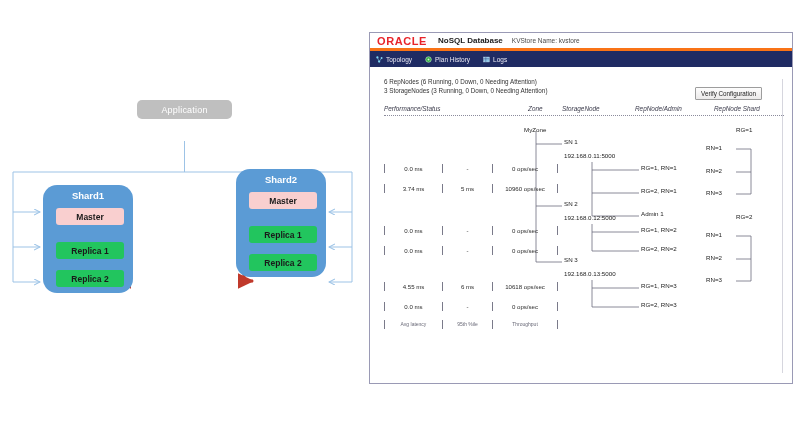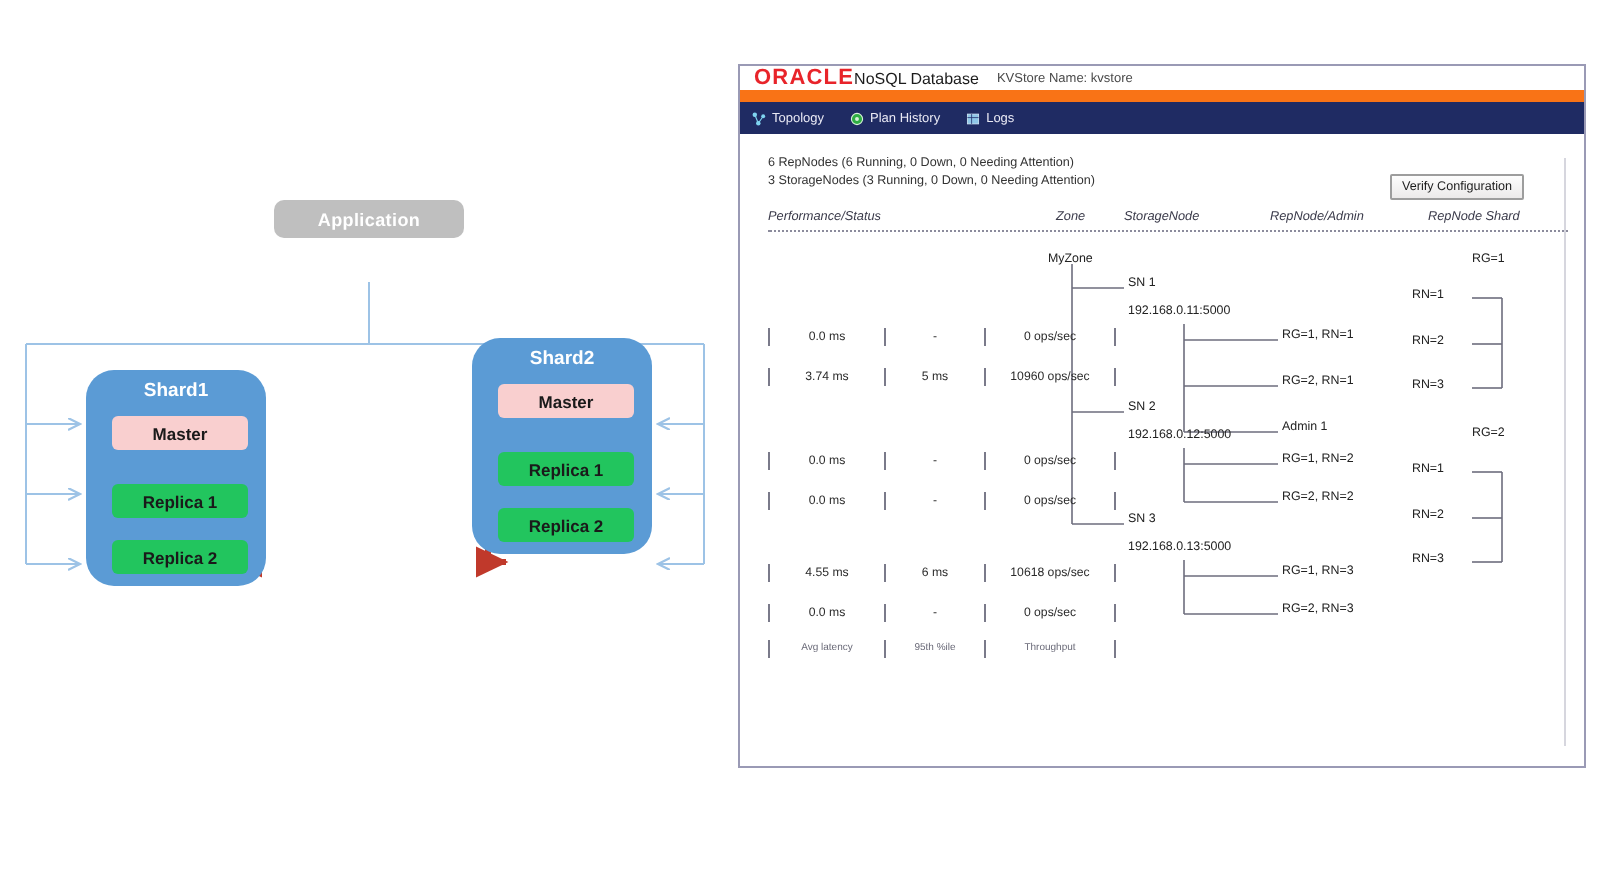--- a/index.html
+++ b/index.html
@@ -13,21 +13,21 @@
   #root { position: relative; width: 800px; height: 440px; background: #fff; }
 
   
   #diagram { position: absolute; left: 0; top: 0; width: 365px; height: 440px; }
   #diagram-svg { position: absolute; left: 0; top: 0; }
 
   .dbox {
     position: absolute;
     display: flex; align-items: center; justify-content: center;
     text-align: center;
-    font-weight: bold;
+    font-weight: normal;
     color: #ffffff;
     border-radius: 5px;
   }
   #app-box {
     left: 137px; top: 100px; width: 95px; height: 19px;
     background: #bfbfbf; font-size: 9px; letter-spacing: .2px;
   }
   #driver-box {
     left: 137px; top: 122px; width: 95px; height: 19px;
     background: #d02027; font-size: 8.5px;
@@ -59,28 +59,28 @@
   
   #console {
     position: absolute; left: 369px; top: 32px;
     width: 424px; height: 352px;
     background: #ffffff;
     border: 1px solid #9a9ab5;
   }
   #brandbar {
     height: 18px; background: #ffffff;
     display: flex; align-items: center; padding-left: 7px;
-    border-bottom: 6px solid #f97316;
+    border-bottom: 3px solid #f97316;
   }
   #oracle-logo {
     color: #e8242a; font-weight: bold; font-size: 11px;
     letter-spacing: .6px; font-family: "Liberation Sans", sans-serif;
   }
   #product-name {
-    margin-left: 0; font-size: 8px; font-weight: normal; color: #1b1b1b;
+    margin-left: 11px; font-size: 8px; font-weight: bold; color: #1b1b1b;
   }
   #kvstore-name { margin-left: 9px; font-size: 6.5px; color: #4a4a4a; }
 
   #navbar {
     height: 16px; background: #1f2b63;
     display: flex; align-items: center; padding-left: 6px; gap: 13px;
   }
   .navitem { display: flex; align-items: center; gap: 3px; cursor: default; }
   .navitem span.lbl { font-size: 6.5px; color: #e9e9f4; }
   .nav-ico { width: 7px; height: 7px; display: block; }

